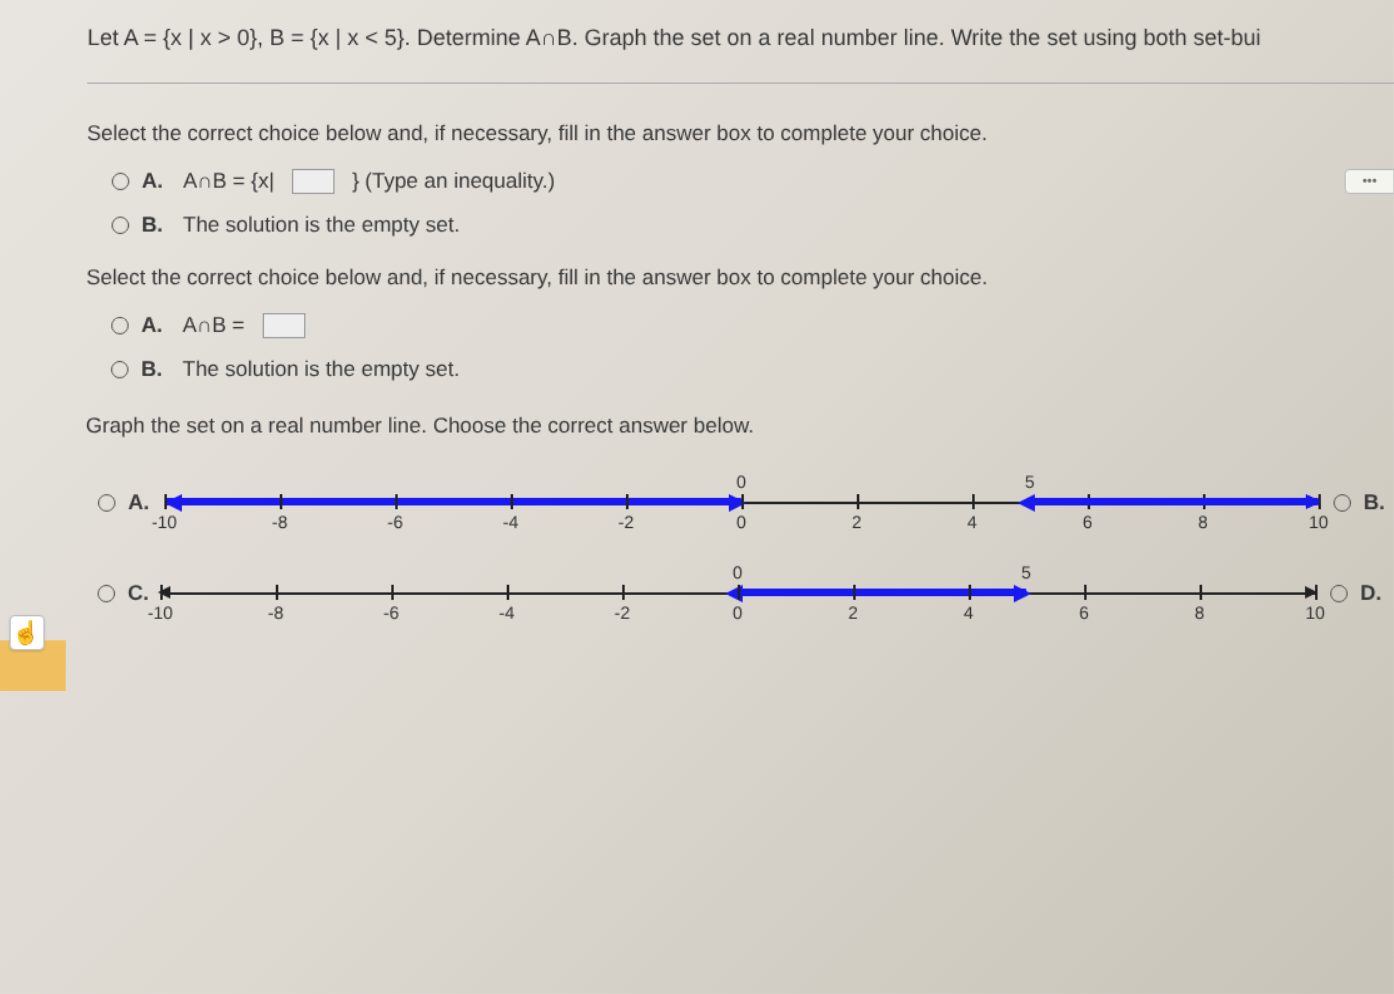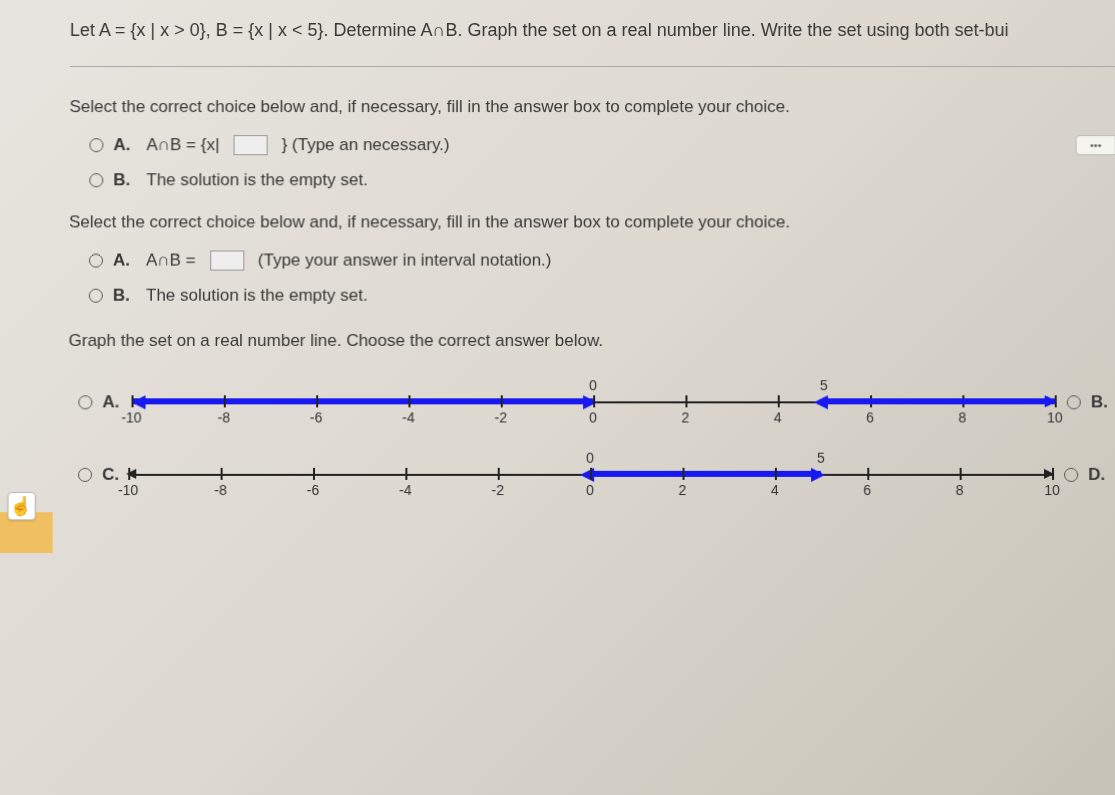--- a/index.html
+++ b/index.html
@@ -185,37 +185,36 @@
   <div class="question">Let A = {x | x &gt; 0}, B = {x | x &lt; 5}. Determine A∩B. Graph the set on a real number line. Write the set using both set-bui</div>
   <hr class="hr">
 
   <div class="instruction">Select the correct choice below and, if necessary, fill in the answer box to complete your choice.</div>
 
   <div class="choice-row">
     <span class="radio"></span>
     <span class="label-bold">A.</span>
     <span>A∩B = {x|</span>
     <span class="ans-box"></span>
-    <span class="hint">} (Type an necessary.)</span>
+    <span class="hint">} (Type an inequality.)</span>
   </div>
 
   <div class="choice-row">
     <span class="radio"></span>
     <span class="label-bold">B.</span>
     <span>The solution is the empty set.</span>
   </div>
 
   <div class="instruction">Select the correct choice below and, if necessary, fill in the answer box to complete your choice.</div>
 
   <div class="choice-row">
     <span class="radio"></span>
     <span class="label-bold">A.</span>
     <span>A∩B =</span>
     <span class="ans-box"></span>
-    <span class="hint">(Type your answer in interval notation.)</span>
   </div>
 
   <div class="choice-row">
     <span class="radio"></span>
     <span class="label-bold">B.</span>
     <span>The solution is the empty set.</span>
   </div>
 
   <div class="instruction graph-intro">Graph the set on a real number line. Choose the correct answer below.</div>
 

